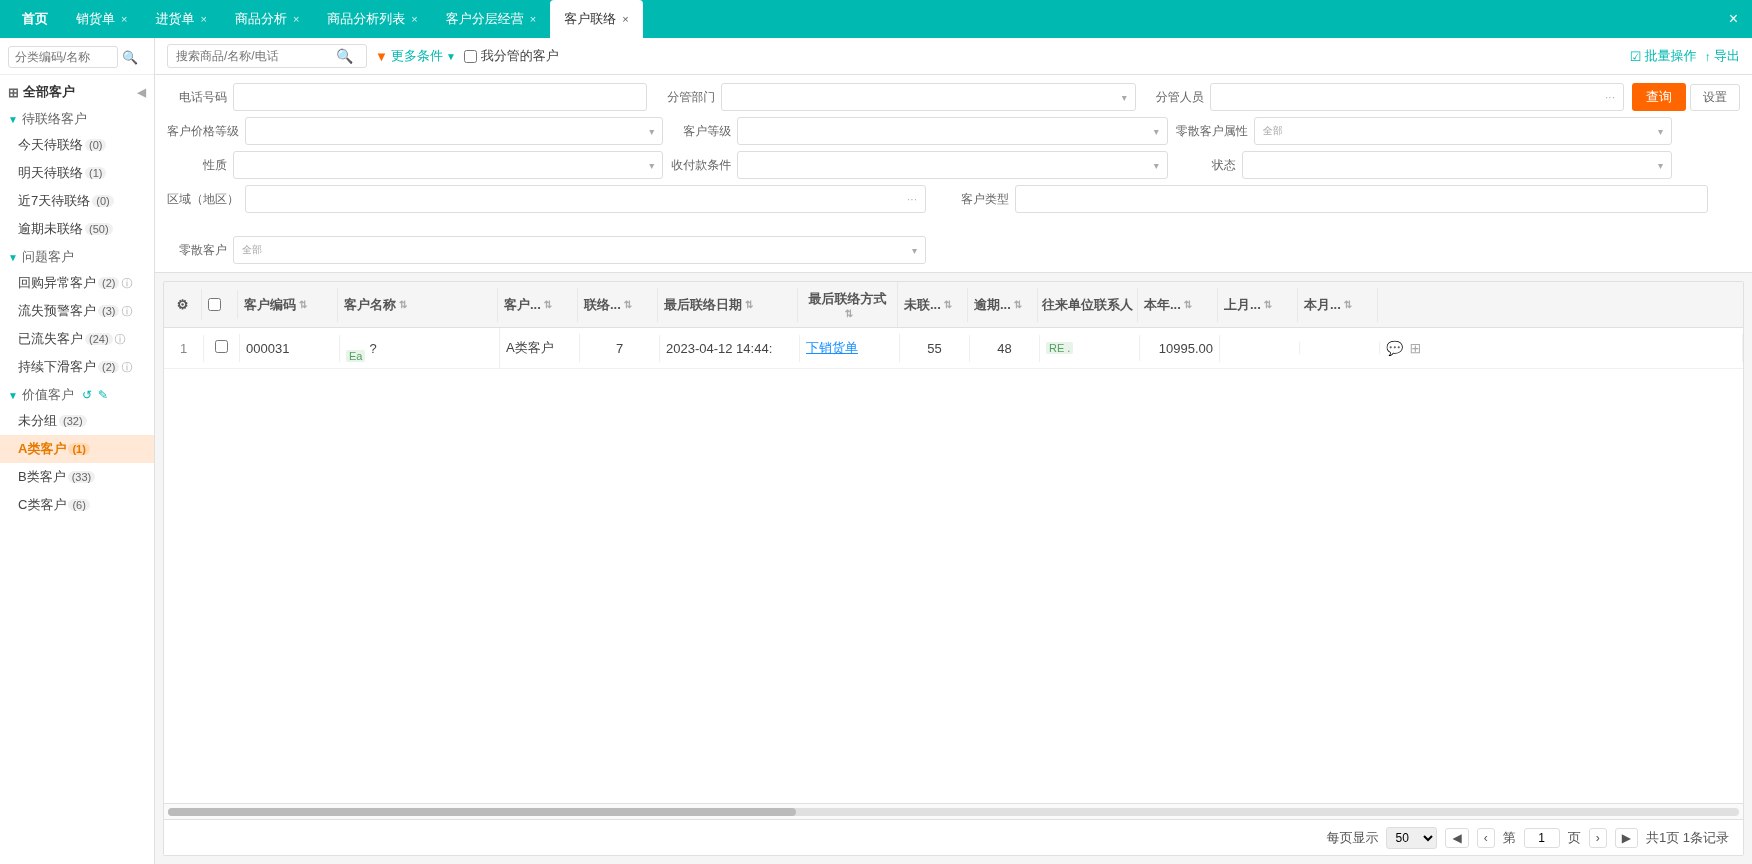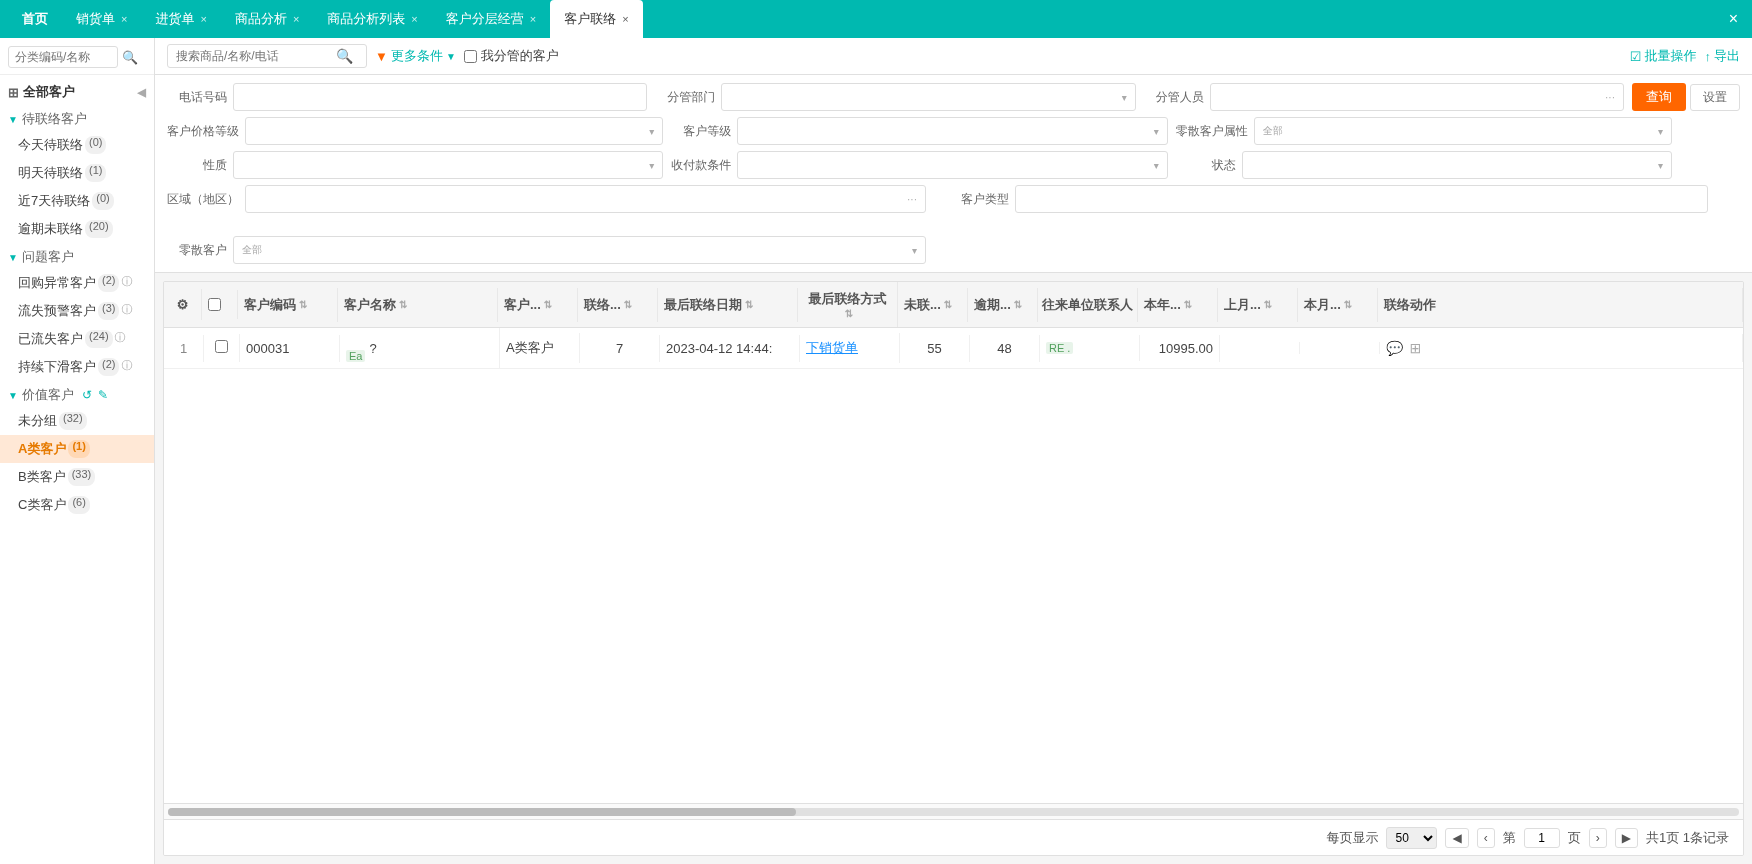--- a/index.html
+++ b/index.html
@@ -111,20 +111,21 @@
       align-items: center;
       gap: 4px;
     }
     .sidebar-group-title .triangle { color: #00b9b0; font-size: 10px; }
     .sidebar-item {
       padding: 5px 8px 5px 18px;
       font-size: 12px;
       color: #444;
       cursor: pointer;
       display: flex;
+      align-items: center;
     }
     .sidebar-item.active { background: #ffe8d6; color: #e67a00; font-weight: bold; }
     .sidebar-item .badge {
       background: #f0f0f0;
       border-radius: 8px;
       padding: 0 4px;
       font-size: 11px;
       color: #666;
       margin-left: 2px;
     }
@@ -498,21 +499,21 @@
     <div class="sidebar-item">
       <span>明天待联络</span>
         <span class="badge">(1)</span>
     </div>
     <div class="sidebar-item">
       <span>近7天待联络</span>
         <span class="badge">(0)</span>
     </div>
     <div class="sidebar-item">
       <span>逾期未联络</span>
-        <span class="badge">(20)</span>
+        <span class="badge">(50)</span>
     </div>
 
     <div class="sidebar-group-title">
       <span class="triangle">▼</span>
       <span>问题客户</span>
     </div>
     <div class="sidebar-item">
       <span>回购异常客户</span>
         <span class="badge">(2)</span>
       <span style="margin-left:2px;color:#aaa;font-size:11px;">ⓘ</span>
@@ -736,23 +737,20 @@
           <span>本年...</span>
           <span class="sort-icon">⇅</span>
         </div>
         <div class="th th-last-month">
           <span>上月...</span>
           <span class="sort-icon">⇅</span>
         </div>
         <div class="th th-this-month">
           <span>本月...</span>
           <span class="sort-icon">⇅</span>
-        </div>
-        <div class="th th-action">
-          <span>联络动作</span>
         </div>
       </div>
 
       <div class="table-body">
 
         <div class="table-row">
           <div class="td td-seq">
             <span>1</span>
           </div>
           <div class="td td-check">

